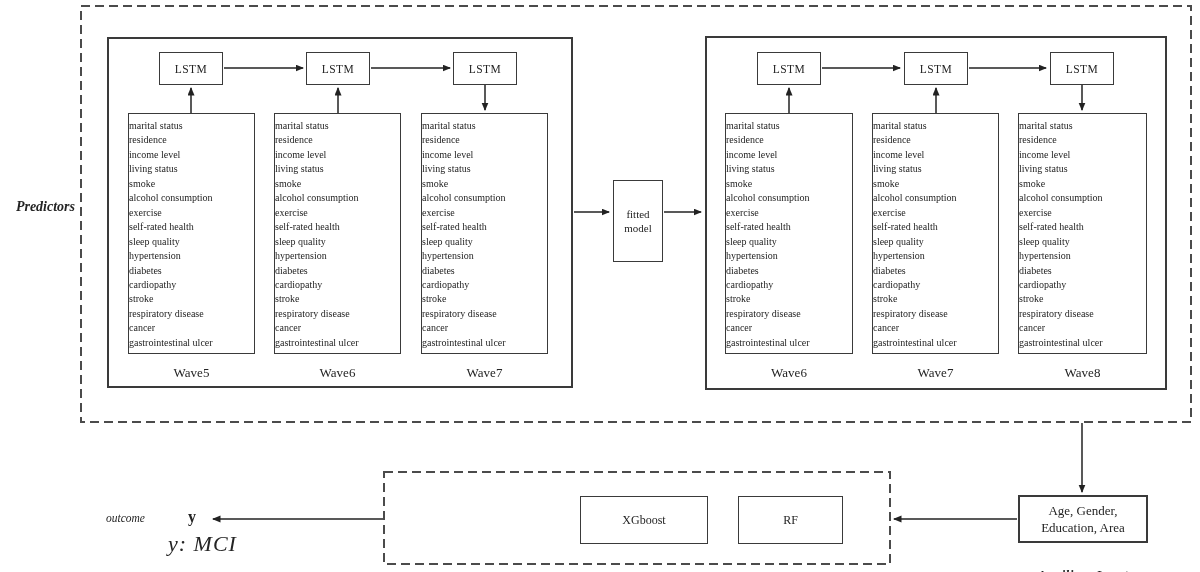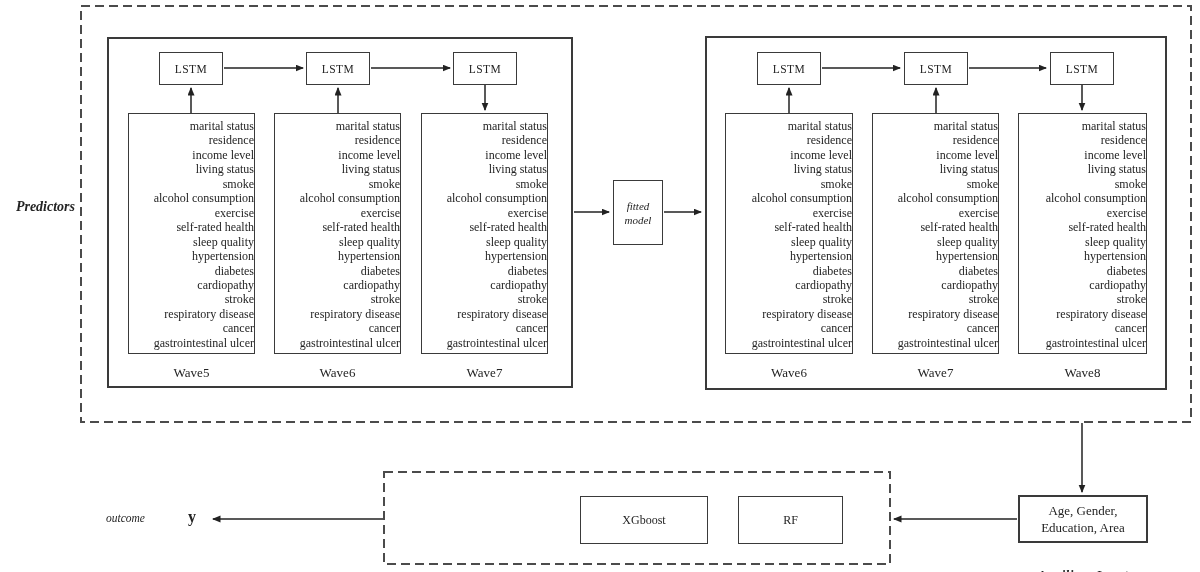--- a/index.html
+++ b/index.html
@@ -40,22 +40,22 @@
     justify-content: center;
     font-size: 11.5px;
     letter-spacing: 0.5px;
     background: #ffffff;
   }
 
   
   .pred-box {
     border: 1.5px solid #3a3a3a;
     background: #ffffff;
-    text-align: right;
-    font-size: 12px;
+    text-align: left;
+    font-size: 10px;
     line-height: 14.45px;
     padding-top: 5px;
     overflow: hidden;
   }
 
   .wave-label {
     text-align: center;
     font-size: 13px;
   }
 
@@ -225,21 +225,21 @@
       <div>stroke</div>
       <div>respiratory disease</div>
       <div>cancer</div>
       <div>gastrointestinal ulcer</div>
     </div>
 
   <div class="abs wave-label" style="left:128px; top:365px; width:127px;">Wave5</div>
   <div class="abs wave-label" style="left:274px; top:365px; width:127px;">Wave6</div>
   <div class="abs wave-label" style="left:421px; top:365px; width:127px;">Wave7</div>
 
-  <div class="abs fitted-box" style="left:613px; top:180px; width:50px; height:65px;font-style:italic;">fitted model</div>
+  <div class="abs fitted-box" style="left:613px; top:180px; width:50px; height:82px;">fitted model</div>
 
   <div class="abs group-box" style="left:705px; top:36px; width:462px; height:354px;"></div>
 
   <div class="abs lstm-box" style="left:757px; top:52px; width:64px; height:33px;">LSTM</div>
   <div class="abs lstm-box" style="left:904px; top:52px; width:64px; height:33px;">LSTM</div>
   <div class="abs lstm-box" style="left:1050px; top:52px; width:64px; height:33px;">LSTM</div>
 
   <div class="abs pred-box" style="left:725px; top:113px; width:128px; height:241px;">
       <div>marital status</div>
       <div>residence</div>
@@ -300,14 +300,15 @@
   <div class="abs wave-label" style="left:1018px; top:365px; width:129px;">Wave8</div>
 
   <div class="abs model-box" style="left:580px; top:496px; width:128px; height:48px;font-family:Liberation Serif, serif;">XGboost</div>
   <div class="abs model-box" style="left:738px; top:496px; width:105px; height:48px;">RF</div>
 
   <div class="abs aux-box" style="left:1018px; top:495px; width:130px; height:48px;">Age, Gender, Education, Area</div>
   <div class="abs aux-label" style="left:1003px; top:549px; width:160px;">Auxiliary Input</div>
 
   <div class="abs outcome-label" style="left:106px; top:512px; width:64px;">outcome</div>
   <div class="abs y-label" style="left:188px; top:508px; width:22px;">y</div>
+  <div class="abs y-def-label" style="left:168px; top:531px; width:140px;">y: MCI</div>
 
 </div>
 
 </body></html>

